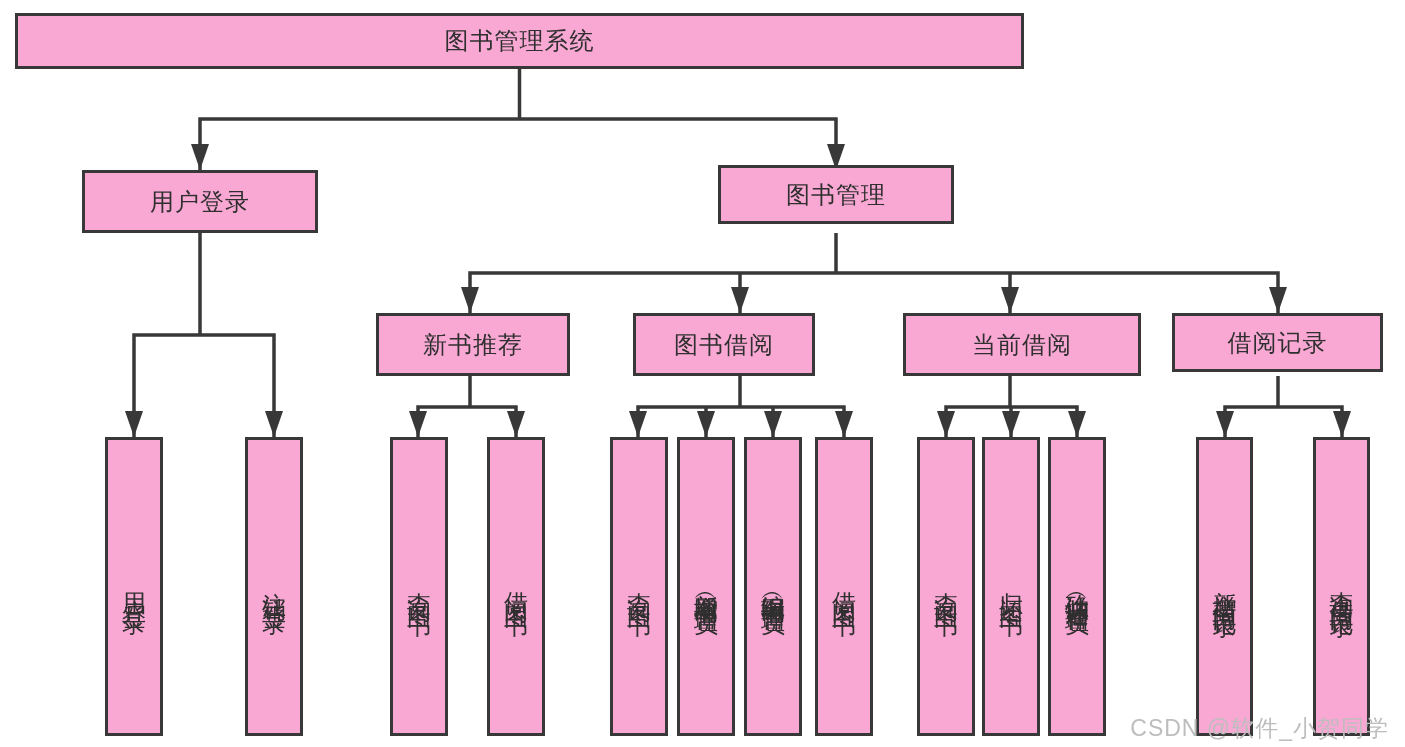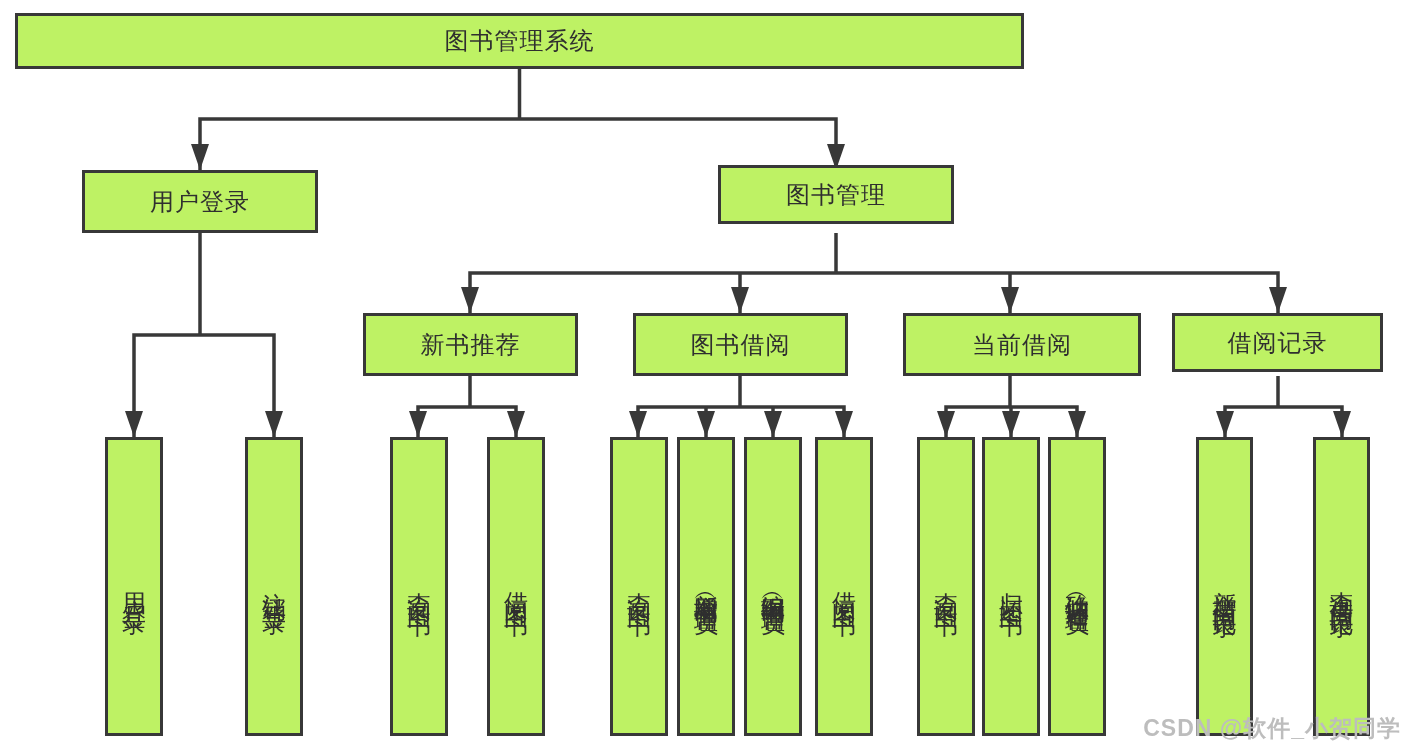--- a/index.html
+++ b/index.html
@@ -3,35 +3,35 @@
 <meta charset="utf-8">
 <style>
   html,body { margin:0; padding:0; background:#ffffff; }
   .canvas {
     position:relative; width:1405px; height:747px; background:#ffffff;
     font-family:"Liberation Sans","DejaVu Sans",sans-serif; color:#2f2f2f;
     overflow:hidden;
   }
   svg.connectors { position:absolute; left:0; top:0; z-index:1; }
   .hbox, .vbox {
-    position:absolute; box-sizing:border-box; background:#bef264;
+    position:absolute; box-sizing:border-box; background:#f9a8d4;
     border:3px solid #383838; display:flex; align-items:center; justify-content:center;
     z-index:2;
   }
   .hbox span { font-size:24px; letter-spacing:1px; white-space:nowrap; }
   .vbox { top:437px; height:299px; width:58px; }
   .vtext {
     writing-mode:vertical-rl; text-orientation:mixed;
     font-size:24px; letter-spacing:7px; line-height:1;
   }
   .vtext.sp6  { letter-spacing:5px; }
   .vtext.sp10 { letter-spacing:2.5px; }
   .watermark {
-    position:absolute; right:4px; bottom:3px; z-index:5;
-    font-size:23px; color:#bdbdbd; letter-spacing:1px; white-space:nowrap;font-weight:bold;
+    position:absolute; right:16px; bottom:3px; z-index:5;
+    font-size:23px; color:#bdbdbd; letter-spacing:1px; white-space:nowrap;
   }
 </style>
 </head>
 <body>
 
 <div class="canvas">
 
   <svg class="connectors" width="1405" height="747" viewBox="0 0 1405 747" xmlns="http://www.w3.org/2000/svg">
     <defs>
       <polygon id="ah" points="-9,-26 9,-26 0,0" fill="#383838"></polygon>
@@ -72,24 +72,24 @@
     <span>图书管理系统</span>
   </div>
 
   <div class="hbox" style="left:82px;top:170px;width:236px;height:63px">
     <span>用户登录</span>
   </div>
   <div class="hbox" style="left:718px;top:165px;width:236px;height:59px">
     <span>图书管理</span>
   </div>
 
-  <div class="hbox" style="left:363px;top:313px;width:215px;height:63px">
+  <div class="hbox" style="left:376px;top:313px;width:194px;height:63px">
     <span>新书推荐</span>
   </div>
-  <div class="hbox" style="left:633px;top:313px;width:215px;height:63px">
+  <div class="hbox" style="left:633px;top:313px;width:182px;height:63px">
     <span>图书借阅</span>
   </div>
   <div class="hbox" style="left:903px;top:313px;width:238px;height:63px">
     <span>当前借阅</span>
   </div>
   <div class="hbox" style="left:1172px;top:313px;width:211px;height:59px">
     <span>借阅记录</span>
   </div>
 
   <div class="vbox" style="left:105px">

